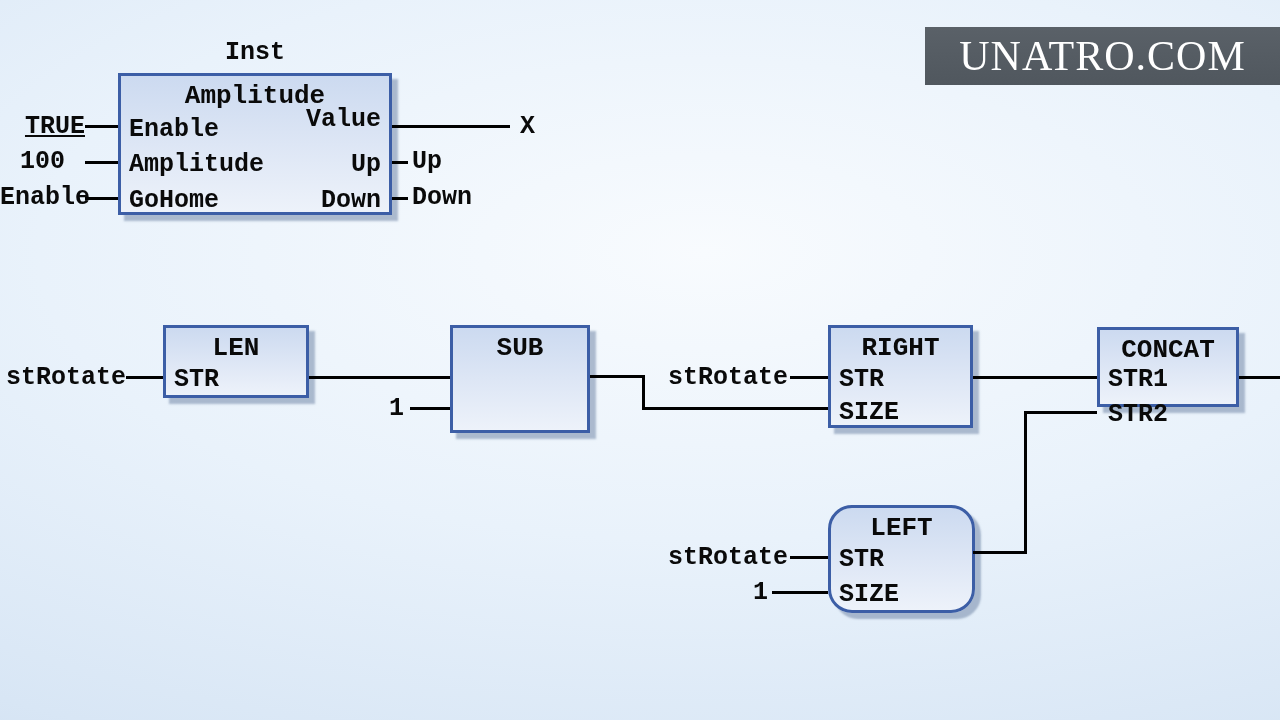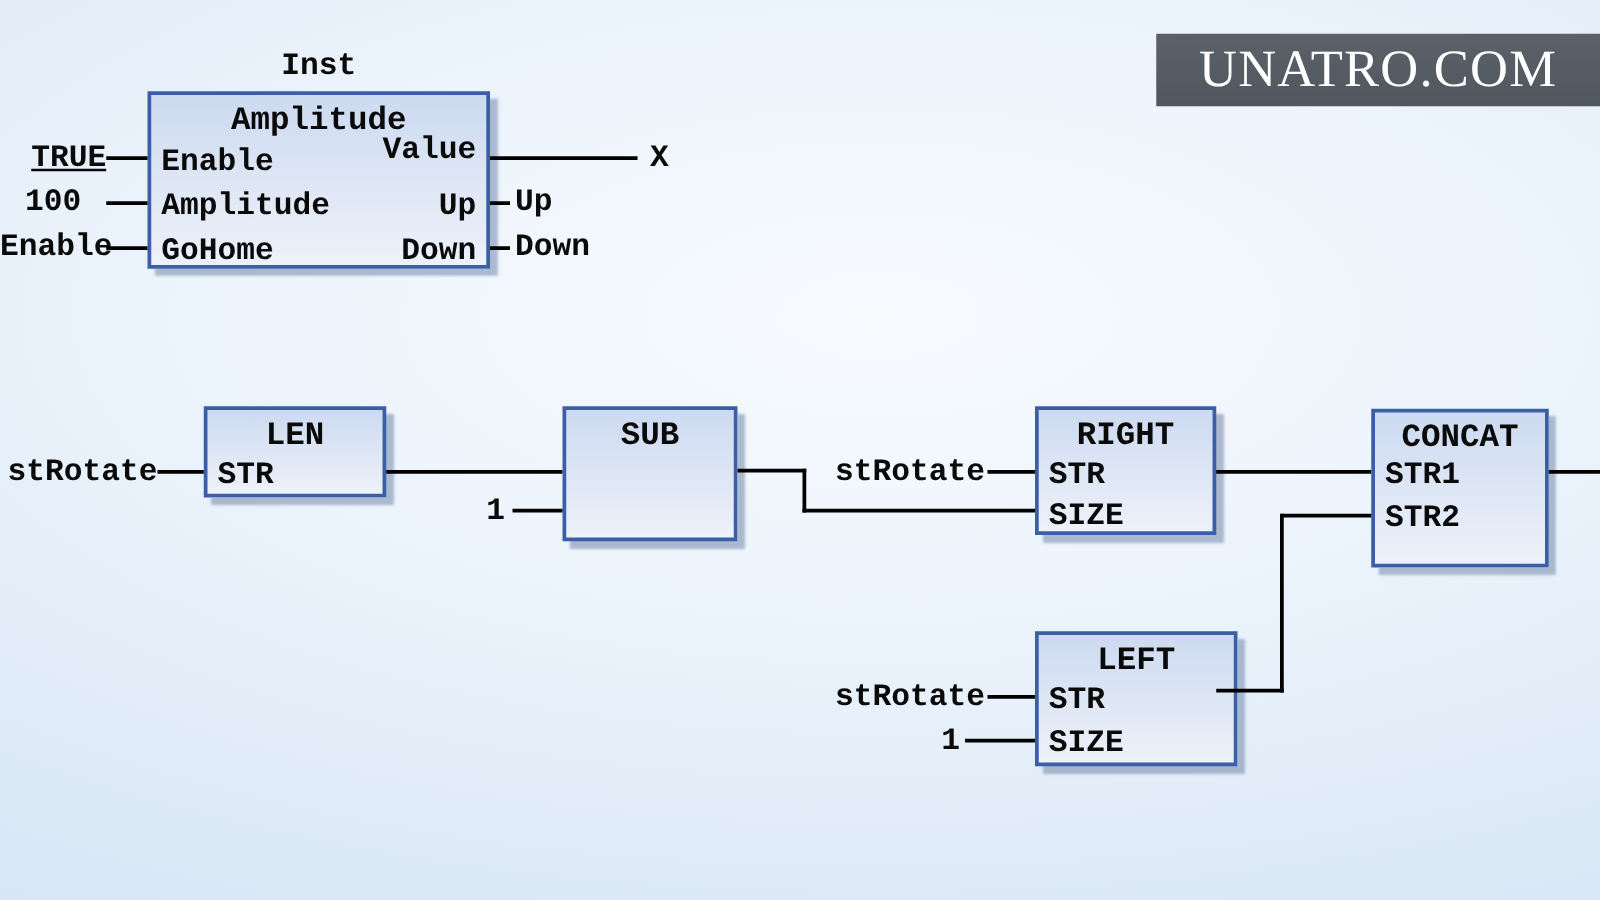--- a/index.html
+++ b/index.html
@@ -106,31 +106,31 @@
 
   <div class="fblock" style="left:828px;top:325px;width:145px;height:103px;">
     <div class="ftitle">RIGHT</div>
     <div class="pin in" style="top:39px;">STR</div>
     <div class="pin in" style="top:72px;">SIZE</div>
   </div>
   <div class="op r" style="left:662px;top:365px;width:126px;">stRotate</div>
   <div class="wh" style="left:790px;top:376px;width:38px;"></div>
   <div class="wh" style="left:973px;top:376px;width:124px;"></div>
 
-  <div class="fblock" style="left:1097px;top:327px;width:142px;height:127px;padding-left:44px;">
+  <div class="fblock" style="left:1097px;top:327px;width:142px;height:80px;padding-left:44px;">
     <div class="ftitle">CONCAT</div>
     <div class="pin in" style="top:37px;">STR1</div>
     <div class="pin in" style="top:72px;">STR2</div>
   </div>
   <div class="wh" style="left:1239px;top:376px;width:41px;"></div>
 
   <div class="wh" style="left:1025px;top:411px;width:72px;"></div>
   <div class="wv" style="left:1024px;top:411px;height:143px;"></div>
 
-  <div class="fblock" style="left:828px;top:505px;width:162px;height:108px;">
+  <div class="fblock" style="left:828px;top:505px;width:147px;height:108px;border-radius:24px;">
     <div class="ftitle">LEFT</div>
     <div class="pin in" style="top:39px;">STR</div>
     <div class="pin in" style="top:74px;">SIZE</div>
   </div>
   <div class="op r" style="left:662px;top:545px;width:126px;">stRotate</div>
   <div class="op r" style="left:694px;top:580px;width:74px;">1</div>
   <div class="wh" style="left:790px;top:556px;width:38px;"></div>
   <div class="wh" style="left:772px;top:591px;width:56px;"></div>
   <div class="wh" style="left:973px;top:551px;width:54px;"></div>
 

